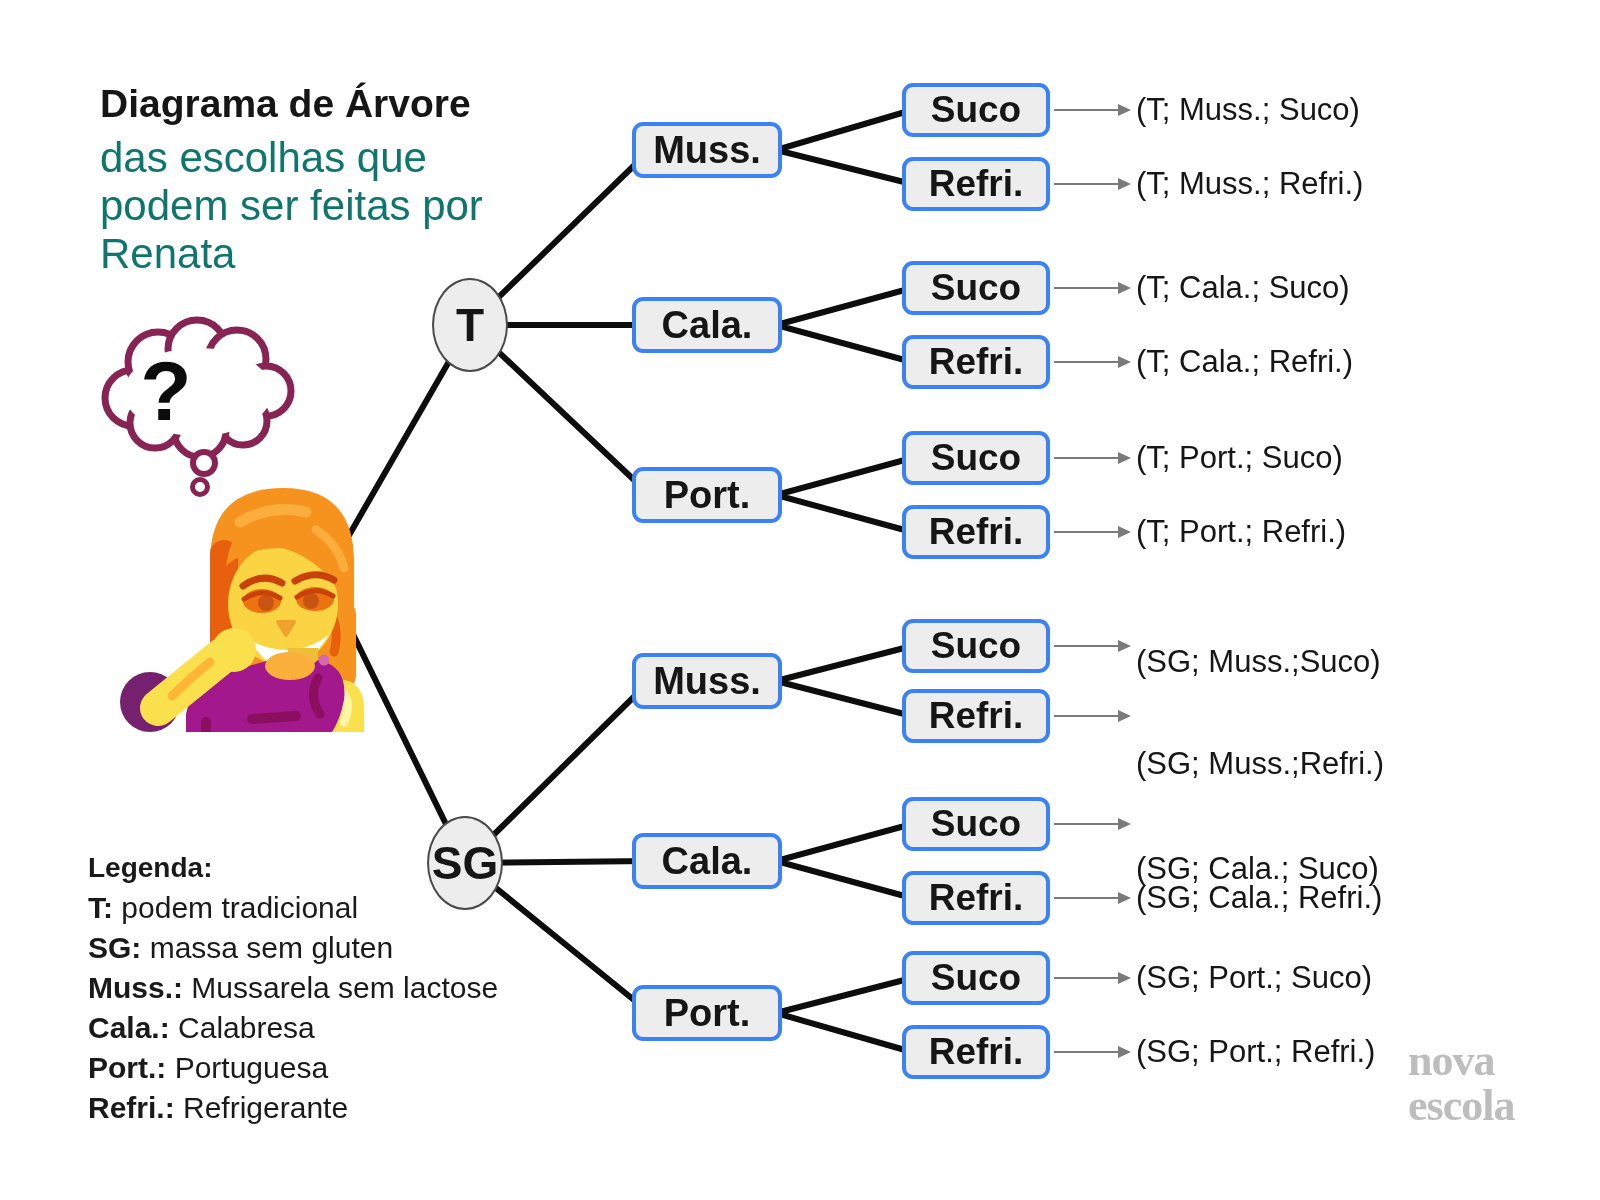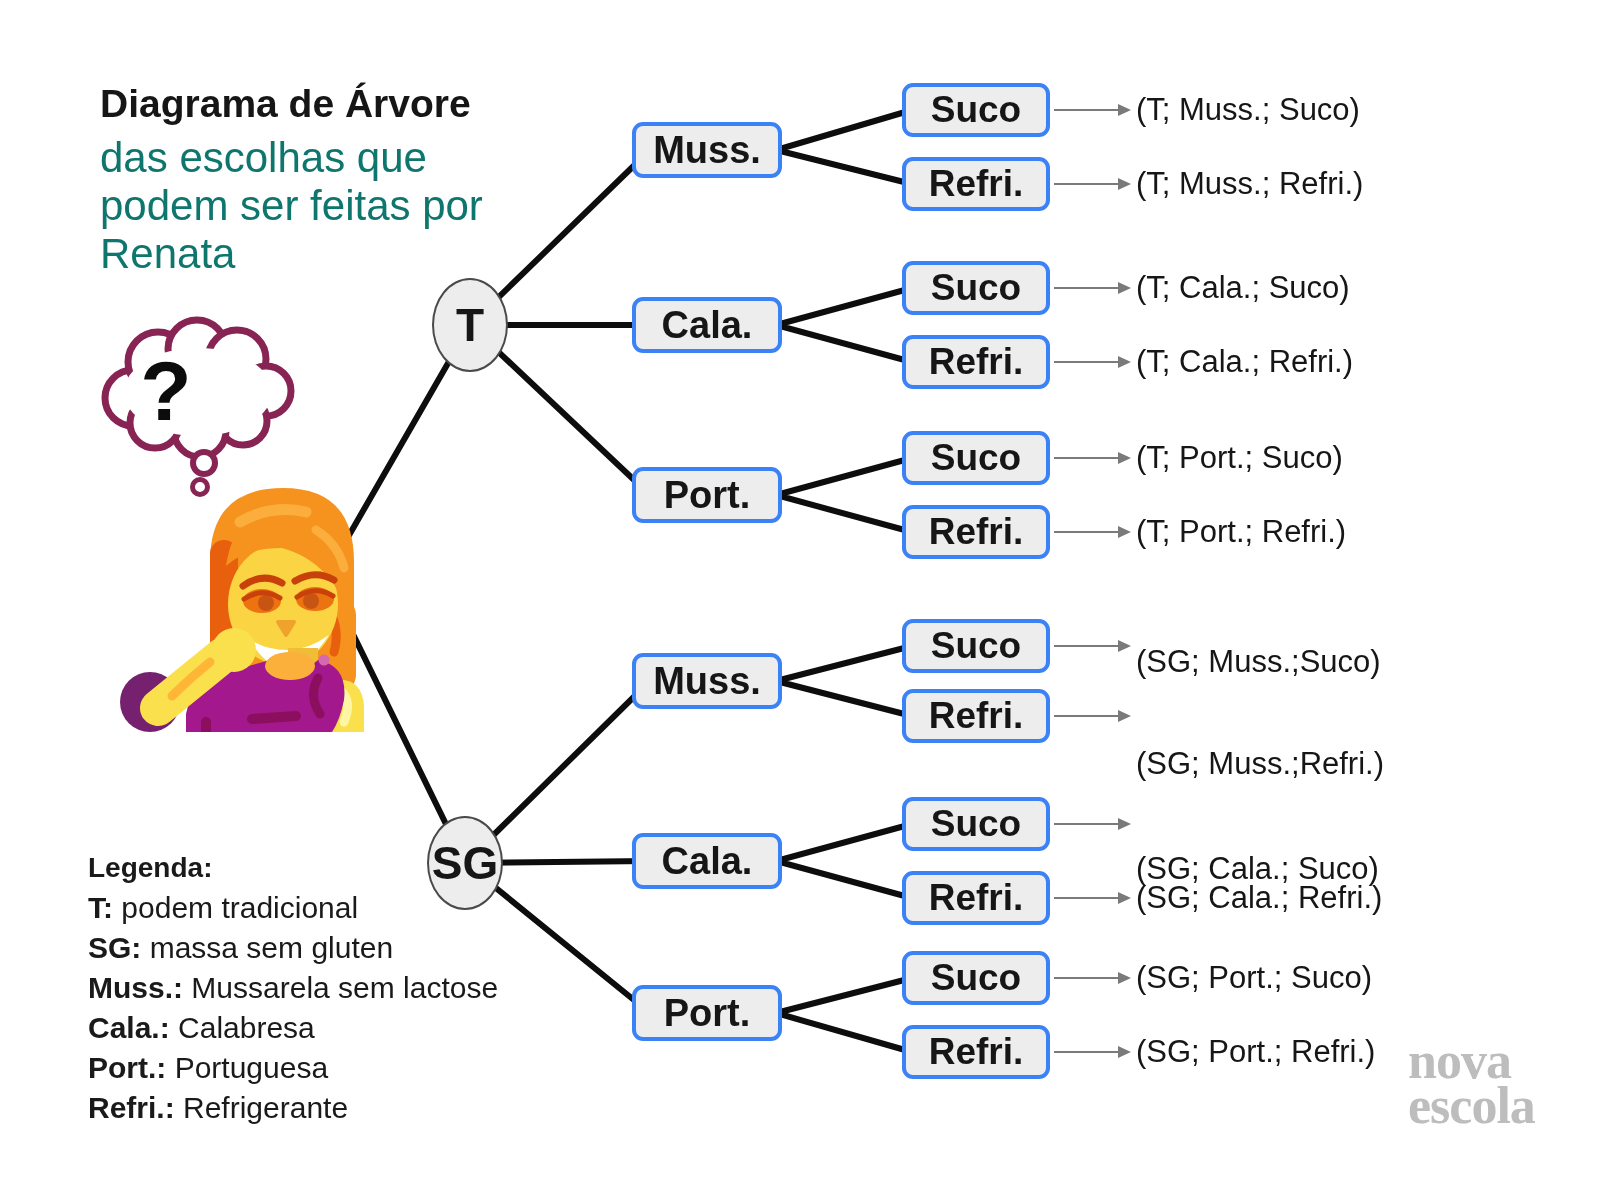--- a/index.html
+++ b/index.html
@@ -4,21 +4,21 @@
 <style>
   html,body { margin:0; padding:0; background:#fff; }
   .canvas {
     position:relative; width:1600px; height:1200px; background:#ffffff;
     font-family:"Liberation Sans", sans-serif; color:#111; overflow:hidden;
   }
   
   .watermark {
     position:absolute; left:1408px; top:1038px; z-index:1;
     font-family:"Liberation Serif", serif; font-weight:bold;
-    font-size:52px; line-height:45px; color:#bdbdbd; letter-spacing:-1px;
+    font-size:44px; line-height:45px; color:#bdbdbd; letter-spacing:-1px;
   }
   svg.diagram { position:absolute; left:0; top:0; z-index:2; }
   .nodes { position:absolute; left:0; top:0; width:1600px; height:930px; z-index:3; }
   
   .title-block { position:absolute; left:100px; top:82px; }
   .title-block h1 { margin:0 0 8px 0; font-size:39px; font-weight:bold; color:#161616; }
   .subtitle { font-size:42px; line-height:48px; color:#0f766e; }
   
   .ellipse-node {
     position:absolute; width:76px; height:94px; background:#ededed;

